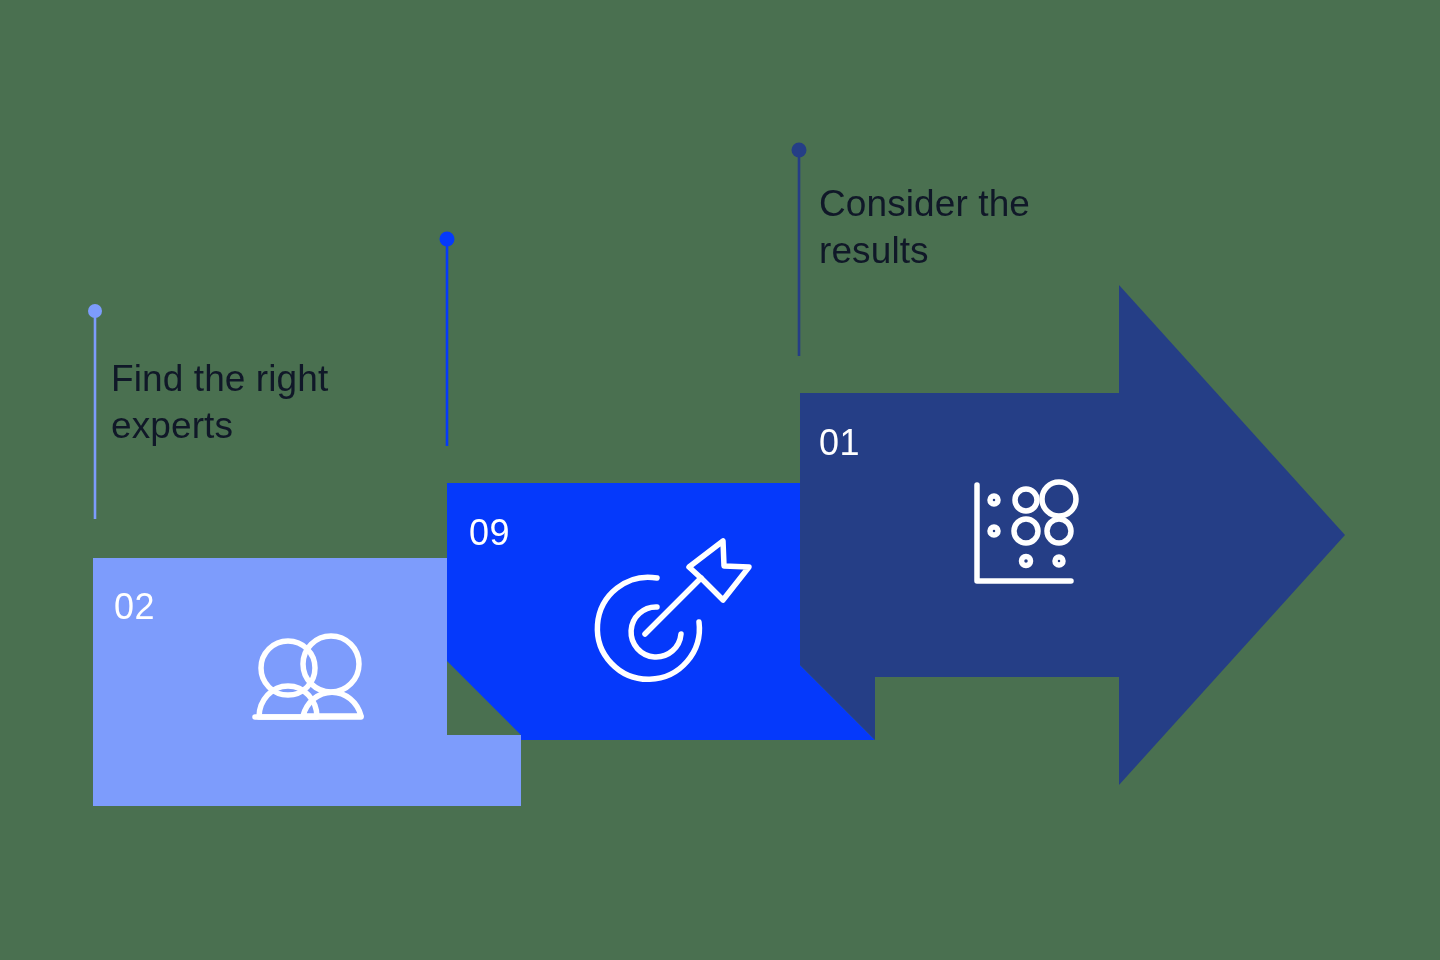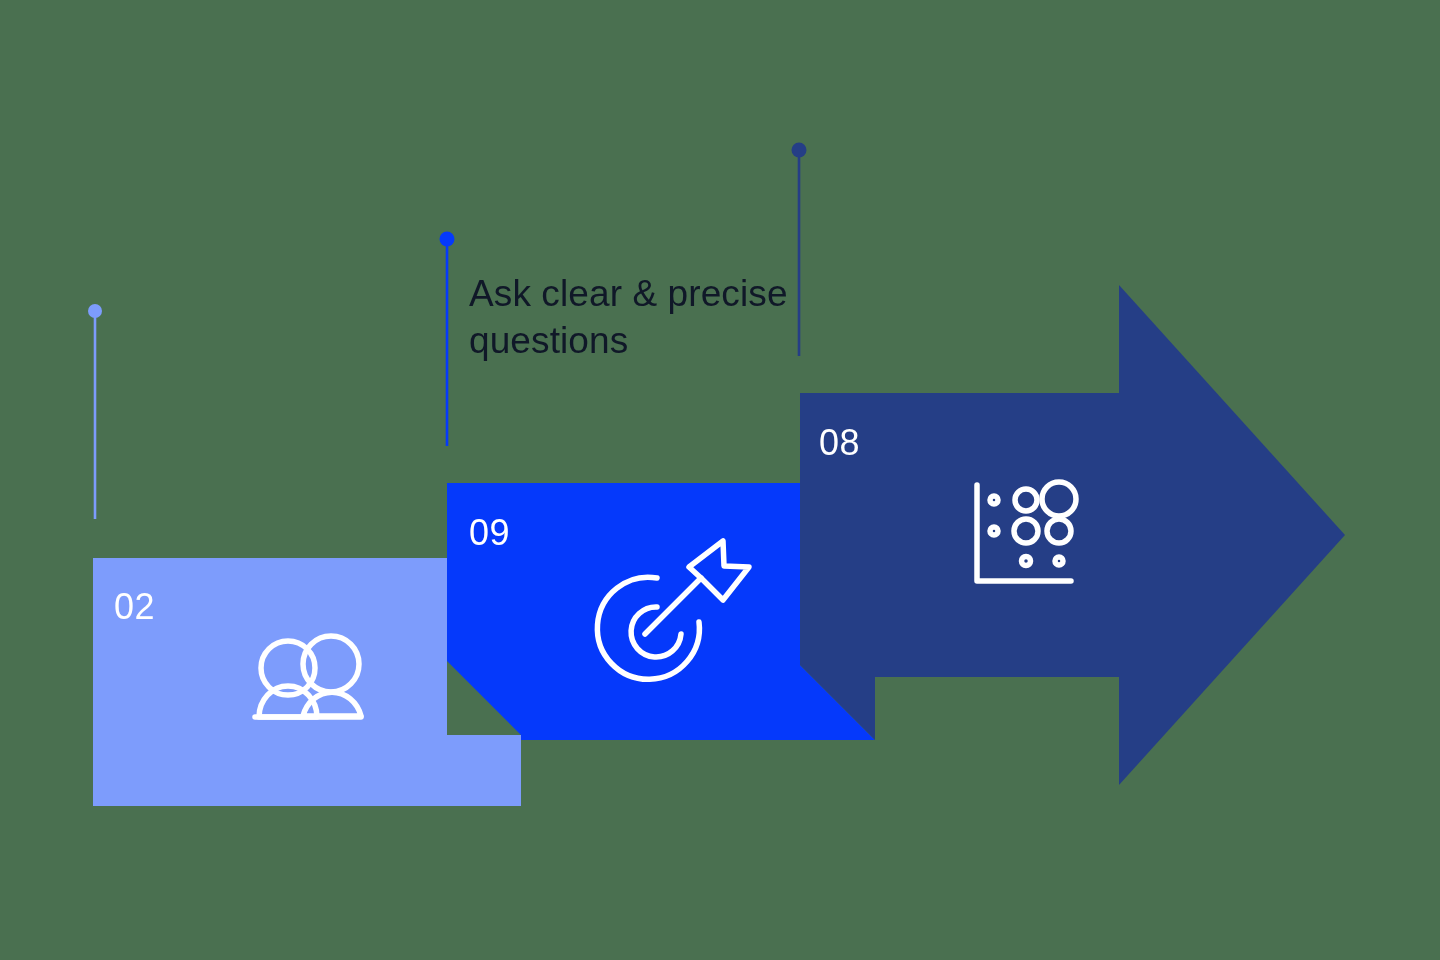--- a/index.html
+++ b/index.html
@@ -104,19 +104,20 @@
       <circle cx="1026" cy="500" r="11"></circle>
       <circle cx="1059" cy="499" r="17"></circle>
       <circle cx="994" cy="531" r="4"></circle>
       <circle cx="1026" cy="531" r="12"></circle>
       <circle cx="1059" cy="531" r="12"></circle>
       <circle cx="1026" cy="561" r="4.5"></circle>
       <circle cx="1059" cy="561" r="4"></circle>
     </g>
   </svg>
 
-  <div class="label-block label-2">Ask clear &amp; precise questions</div>
+  <div class="label-block label-1">Find the right experts</div>
+  <div class="label-block label-3">Consider the results</div>
 
   <div class="step-number num-1">02</div>
   <div class="step-number num-2">09</div>
-  <div class="step-number num-3">08</div>
+  <div class="step-number num-3">01</div>
 
 </div>
 
 </body></html>

